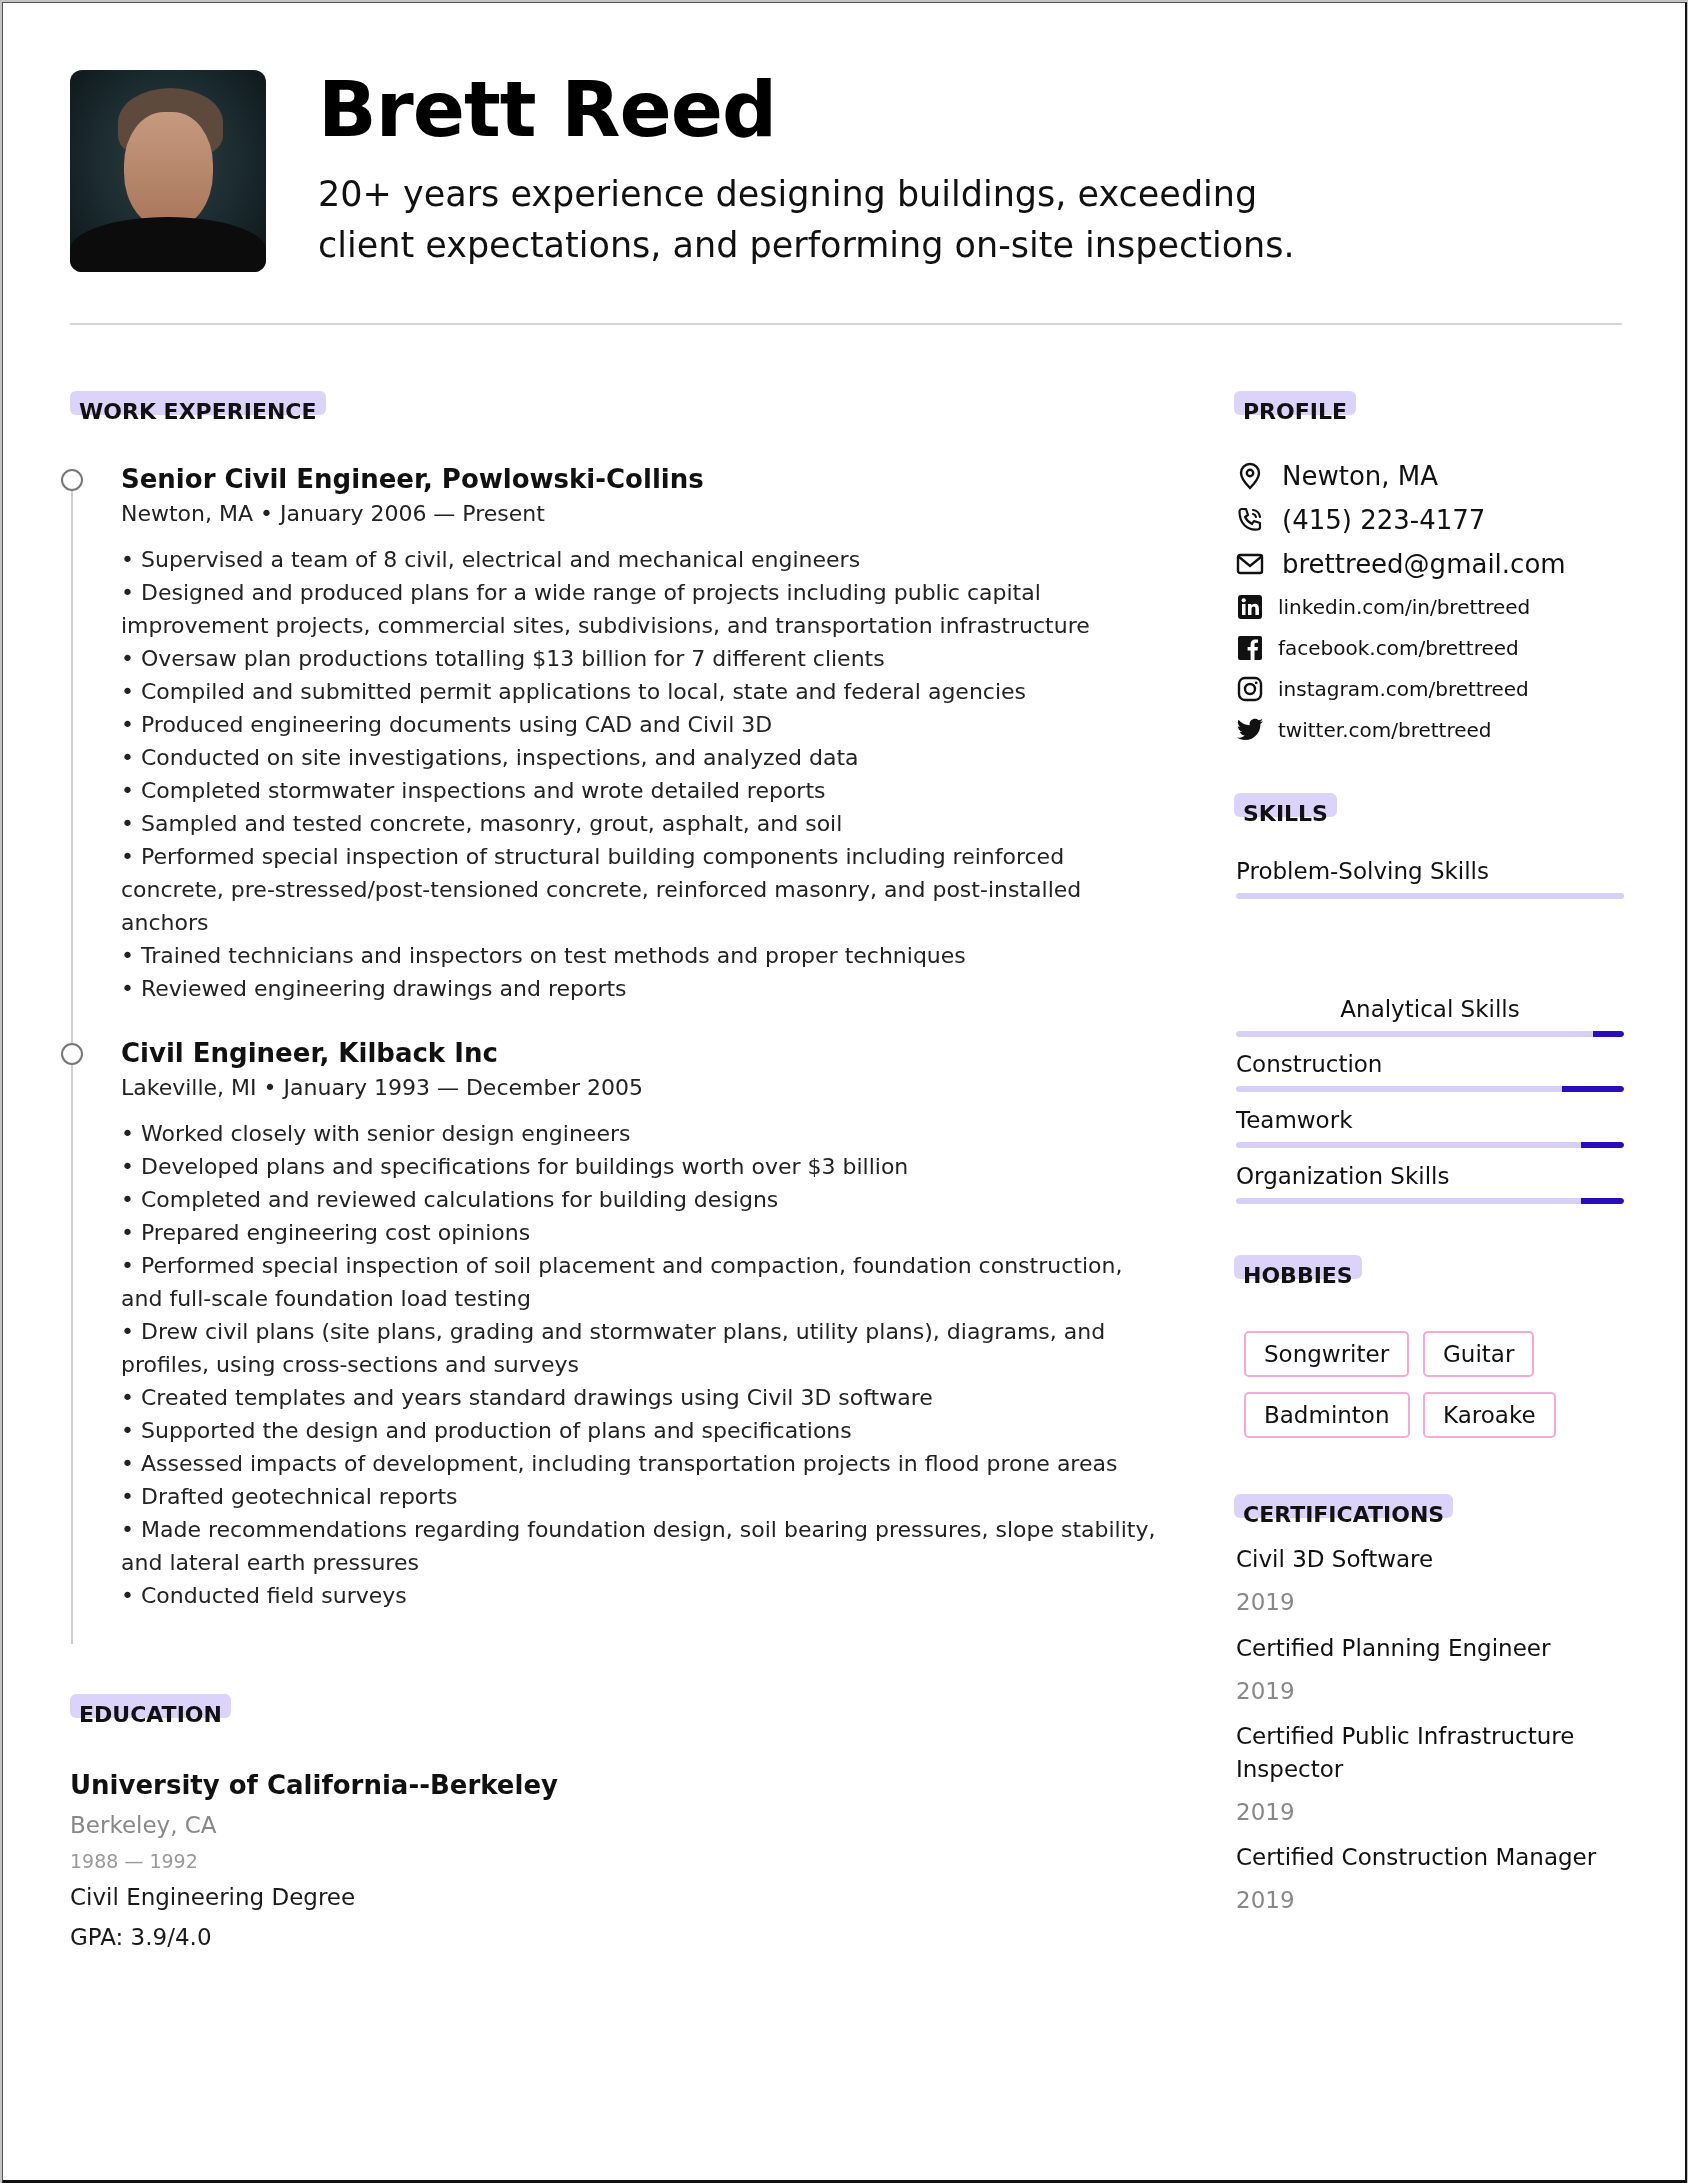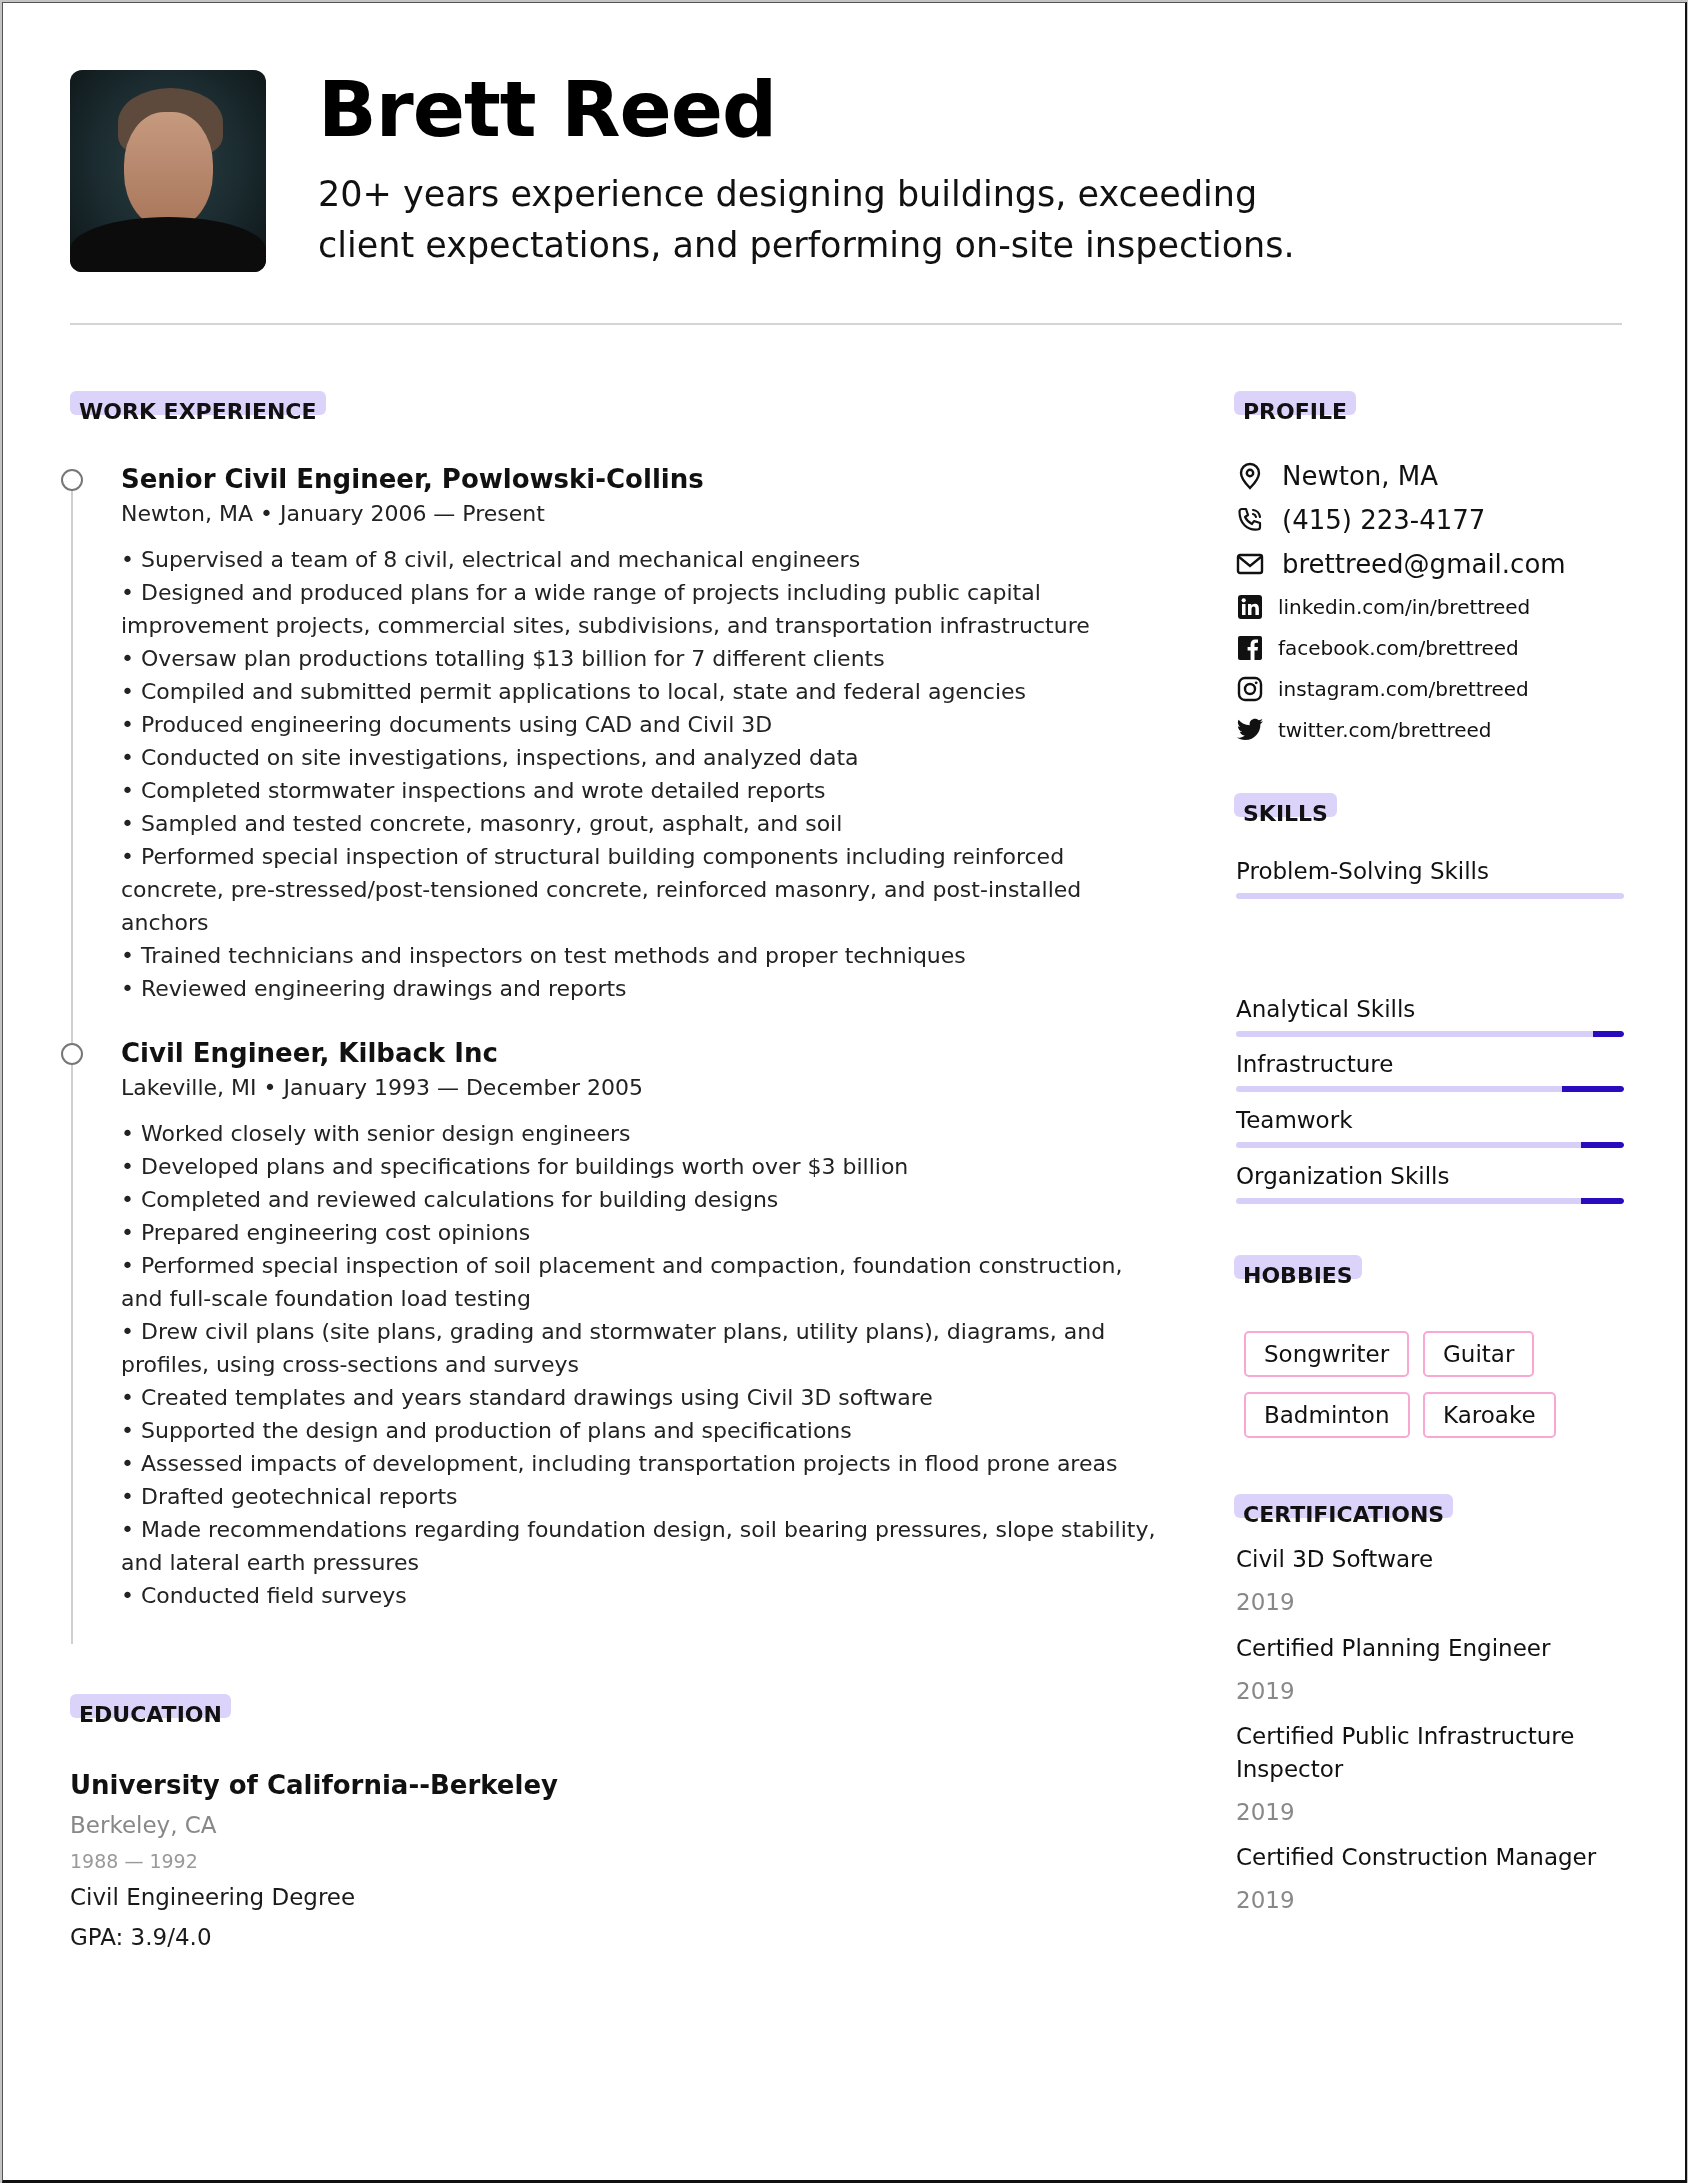--- a/index.html
+++ b/index.html
@@ -201,28 +201,28 @@
   </div>
 
   <div class="badge" style="left:1231px; top:790px;">SKILLS</div>
 
   <div class="skill" style="top:852px;">
     <div class="skill-label">Problem-Solving Skills</div>
     <div class="skill-bar">
         <div class="skill-fill" style="left:100%; width:0%;"></div>
       </div>
   </div>
-  <div class="skill" style="top:990px;">
+  <div class="skill" style="top:990px;text-align:center;">
     <div class="skill-label">Analytical Skills</div>
     <div class="skill-bar">
         <div class="skill-fill" style="left:92%; width:8%;"></div>
       </div>
   </div>
   <div class="skill" style="top:1045px;">
-    <div class="skill-label">Infrastructure</div>
+    <div class="skill-label">Construction</div>
     <div class="skill-bar">
         <div class="skill-fill" style="left:84%; width:16%;"></div>
       </div>
   </div>
   <div class="skill" style="top:1101px;">
     <div class="skill-label">Teamwork</div>
     <div class="skill-bar">
         <div class="skill-fill" style="left:89%; width:11%;"></div>
       </div>
   </div>

